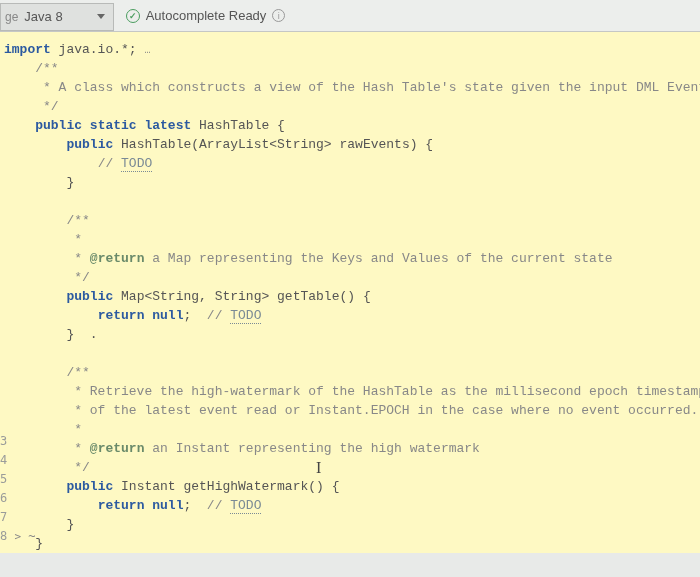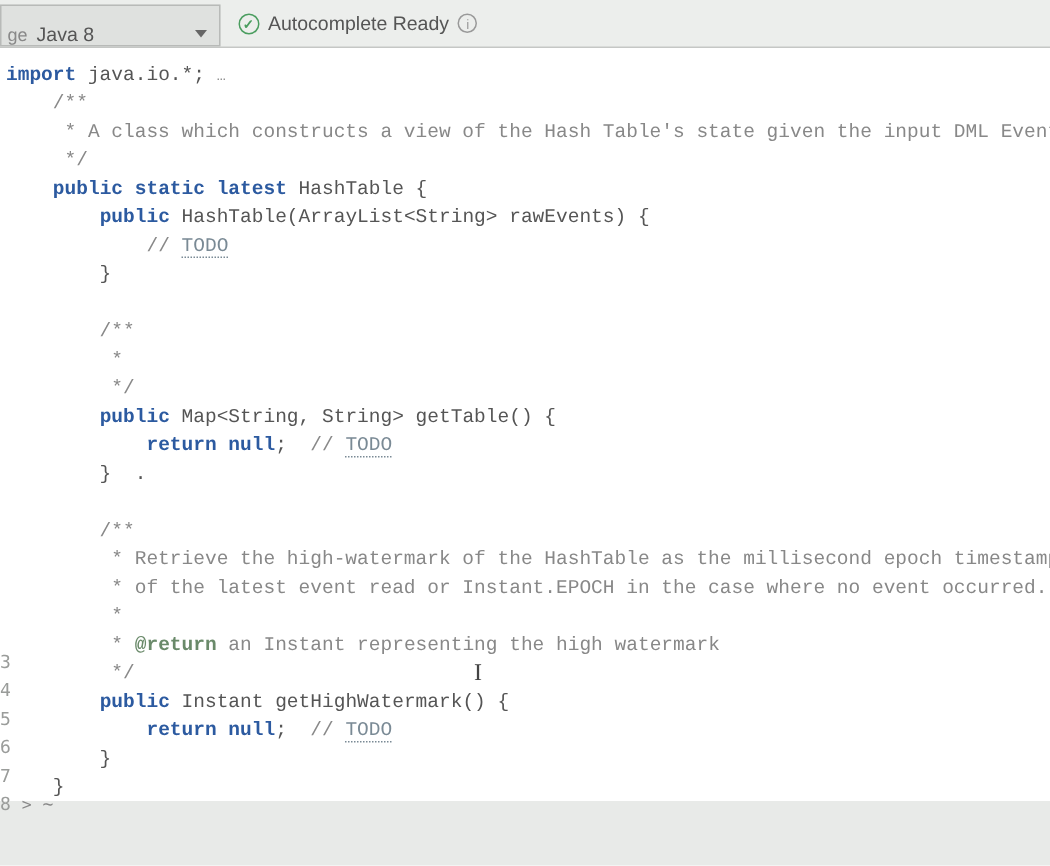--- a/index.html
+++ b/index.html
@@ -19,35 +19,35 @@
       display: flex;
       align-items: center;
       padding: 0;
     }
     .lang-tab {
       background: #dfe1df;
       border: 1px solid #b8bab8;
       height: 28px;
       padding: 0 8px 0 4px;
       display: flex;
-      align-items: flex-end;
+      align-items: center;
       font-family: Arial, sans-serif;
       font-size: 13px;
       color: #555;
       margin-top: 2px;
     }
     .lang-label-prefix {
       color: #888;
       font-size: 12px;
       margin-right: 6px;
     }
     .lang-select {
       display: flex;
       align-items: center;
-      gap: 63px;
+      gap: 30px;
     }
     .chevron-down {
       width: 0;
       height: 0;
       border-left: 4px solid transparent;
       border-right: 4px solid transparent;
       border-top: 5px solid #666;
       margin-left: 4px;
     }
     .autocomplete {
@@ -77,21 +77,21 @@
       border: 1.2px solid #999;
       border-radius: 50%;
       display: flex;
       align-items: center;
       justify-content: center;
       color: #999;
       font-size: 9px;
     }
     .editor {
       padding: 8px 0 0 0;
-      background: #ffffff;
+      background: #fef9c3;
       position: relative;
     }
     .code-area {
       padding-left: 4px;
     }
     .line {
       height: 19px;
       line-height: 19px;
       white-space: pre;
       color: #555;
@@ -150,20 +150,21 @@
     <div class="line doc">    /**</div>
     <div class="line doc">     * A class which constructs a view of the Hash Table's state given the input DML Events.</div>
     <div class="line doc">     */</div>
     <div class="line"><span>    </span><span class="kw">public</span><span class="kw"> static</span><span class="kw"> latest</span><span> HashTable {</span></div>
     <div class="line"><span>        </span><span class="kw">public</span><span> HashTable(ArrayList&lt;String&gt; rawEvents) {</span></div>
     <div class="line"><span>            </span><span class="comment">// </span><span class="todo">TODO</span></div>
     <div class="line">        }</div>
     <div class="line"></div>
     <div class="line doc">        /**</div>
     <div class="line doc">         *</div>
+    <div class="line doc"><span>         * </span><span class="doc-tag">@return</span><span> a Map representing the Keys and Values of the current state</span></div>
     <div class="line doc">         */</div>
     <div class="line"><span>        </span><span class="kw">public</span><span> Map&lt;String, String&gt; getTable() {</span></div>
     <div class="line"><span>            </span><span class="kw">return</span><span class="null"> null</span><span>;  </span><span class="comment">// </span><span class="todo">TODO</span></div>
     <div class="line">        }  .</div>
     <div class="line"></div>
     <div class="line doc">        /**</div>
     <div class="line doc">         * Retrieve the high-watermark of the HashTable as the millisecond epoch timestamp</div>
     <div class="line doc">         * of the latest event read or Instant.EPOCH in the case where no event occurred.</div>
     <div class="line doc">         *</div>
     <div class="line doc"><span>         * </span><span class="doc-tag">@return</span><span> an Instant representing the high watermark</span></div>

